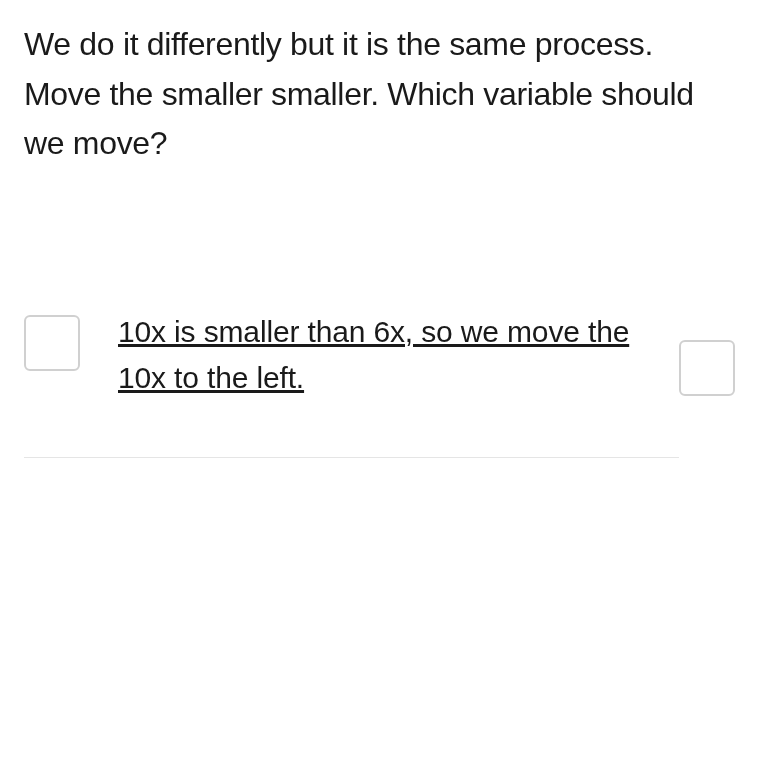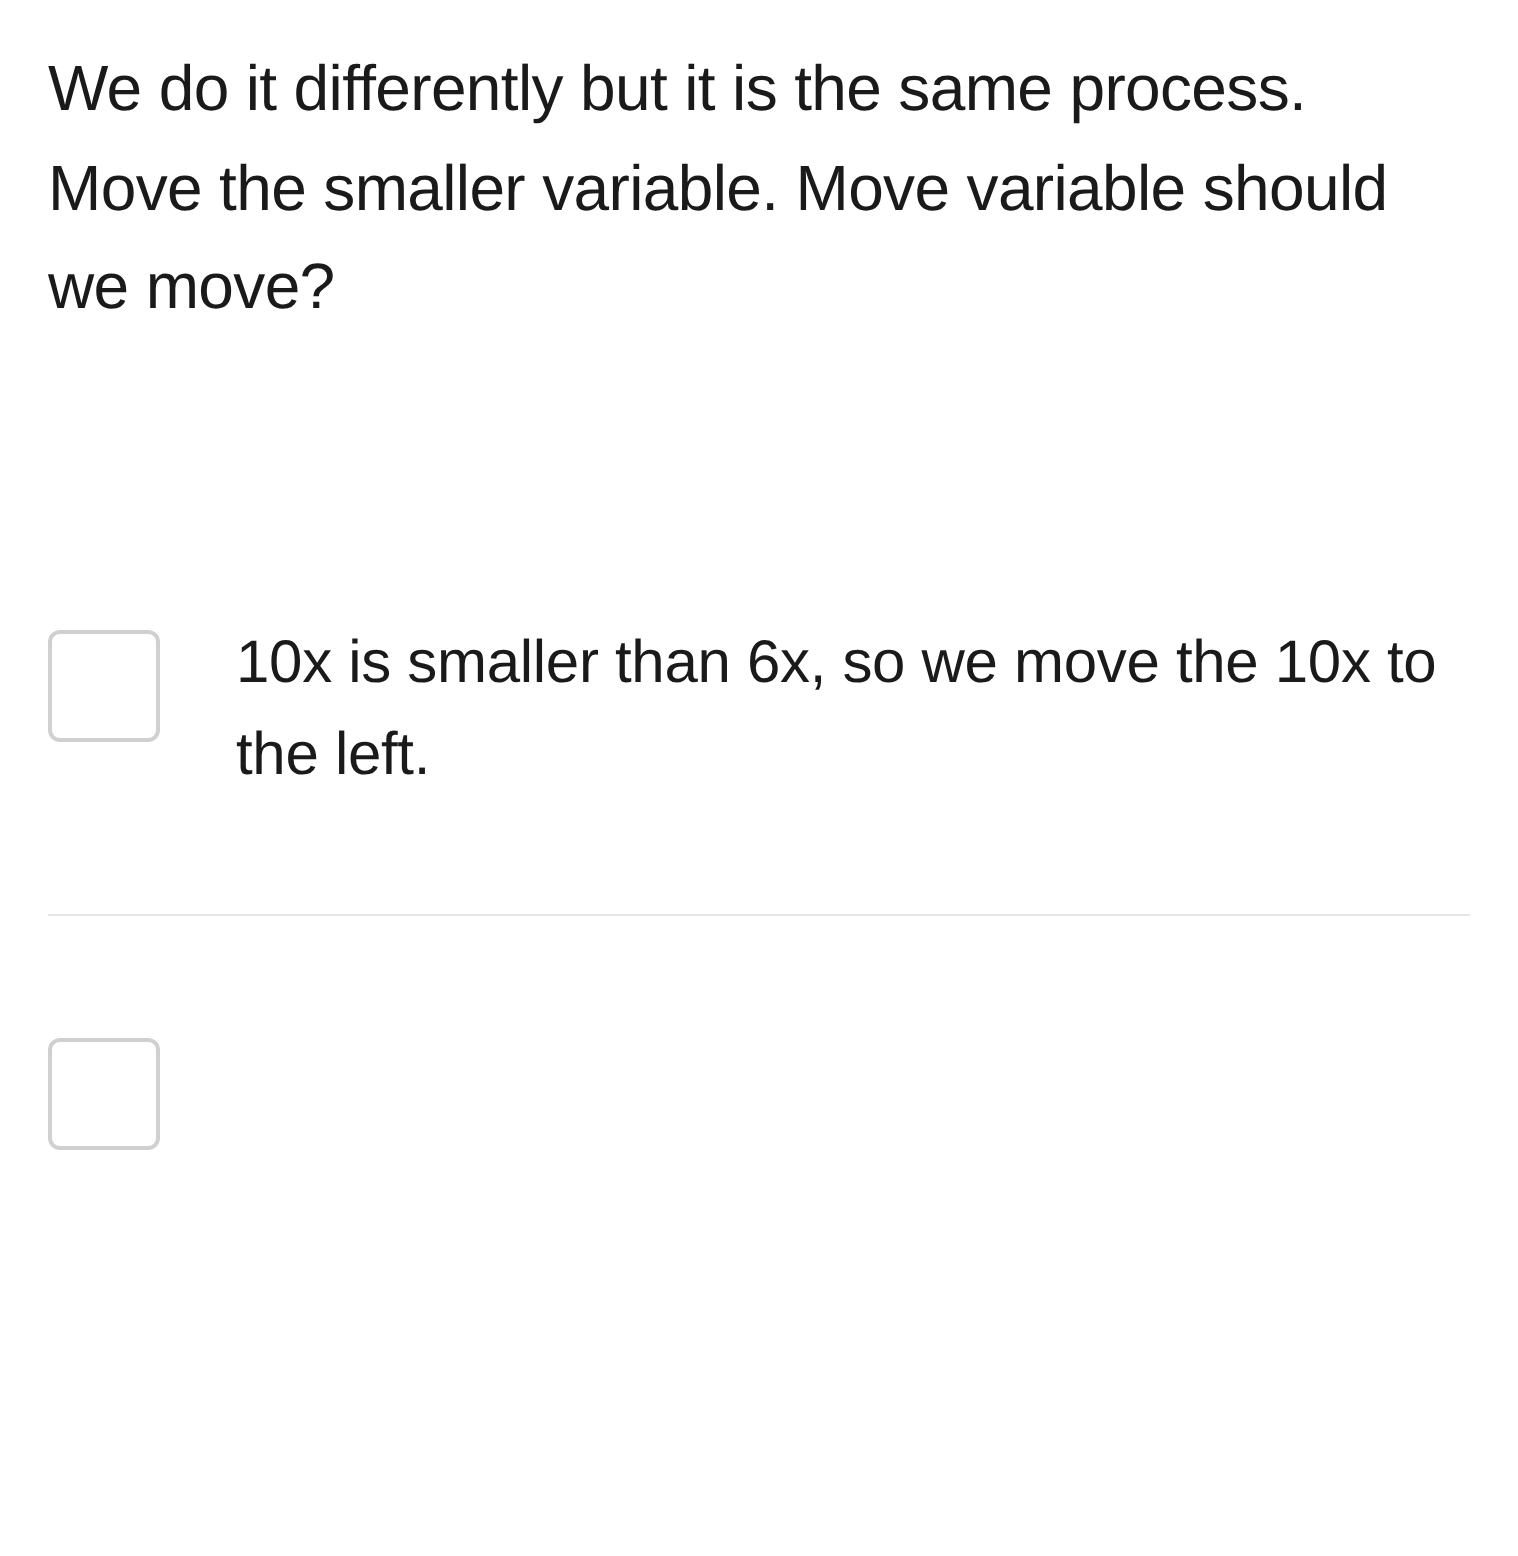--- a/index.html
+++ b/index.html
@@ -17,21 +17,22 @@
     }
     .question-text {
       font-size: 32px;
       line-height: 1.55;
       font-weight: 400;
       margin-bottom: 110px;
       letter-spacing: -0.01em;
     }
     .options-container {
       display: flex;
-      flex-direction: column;
+      flex-direction: row;
+      text-decoration: underline;
     }
     .option {
       display: flex;
       align-items: flex-start;
       padding: 30px 0;
     }
     .option:first-child {
       border-bottom: 1px solid #e5e5e5;
       padding-bottom: 55px;
     }
@@ -52,21 +53,21 @@
       font-size: 30px;
       line-height: 1.55;
       margin-left: 38px;
       font-weight: 400;
       letter-spacing: -0.005em;
     }
   </style>
 </head>
 <body>
 
-<div class="question-text">We do it differently but it is the same process. Move the smaller variable. Move variable should we move?</div>
+<div class="question-text">We do it differently but it is the same process. Move the smaller smaller. Which variable should we move?</div>
 
 <div class="options-container">
   <div class="option">
     <div class="checkbox"></div>
     <div class="option-text">10x is smaller than 6x, so we move the 10x to the left.</div>
   </div>
   <div class="option">
     <div class="checkbox"></div>
   </div>
 </div>

